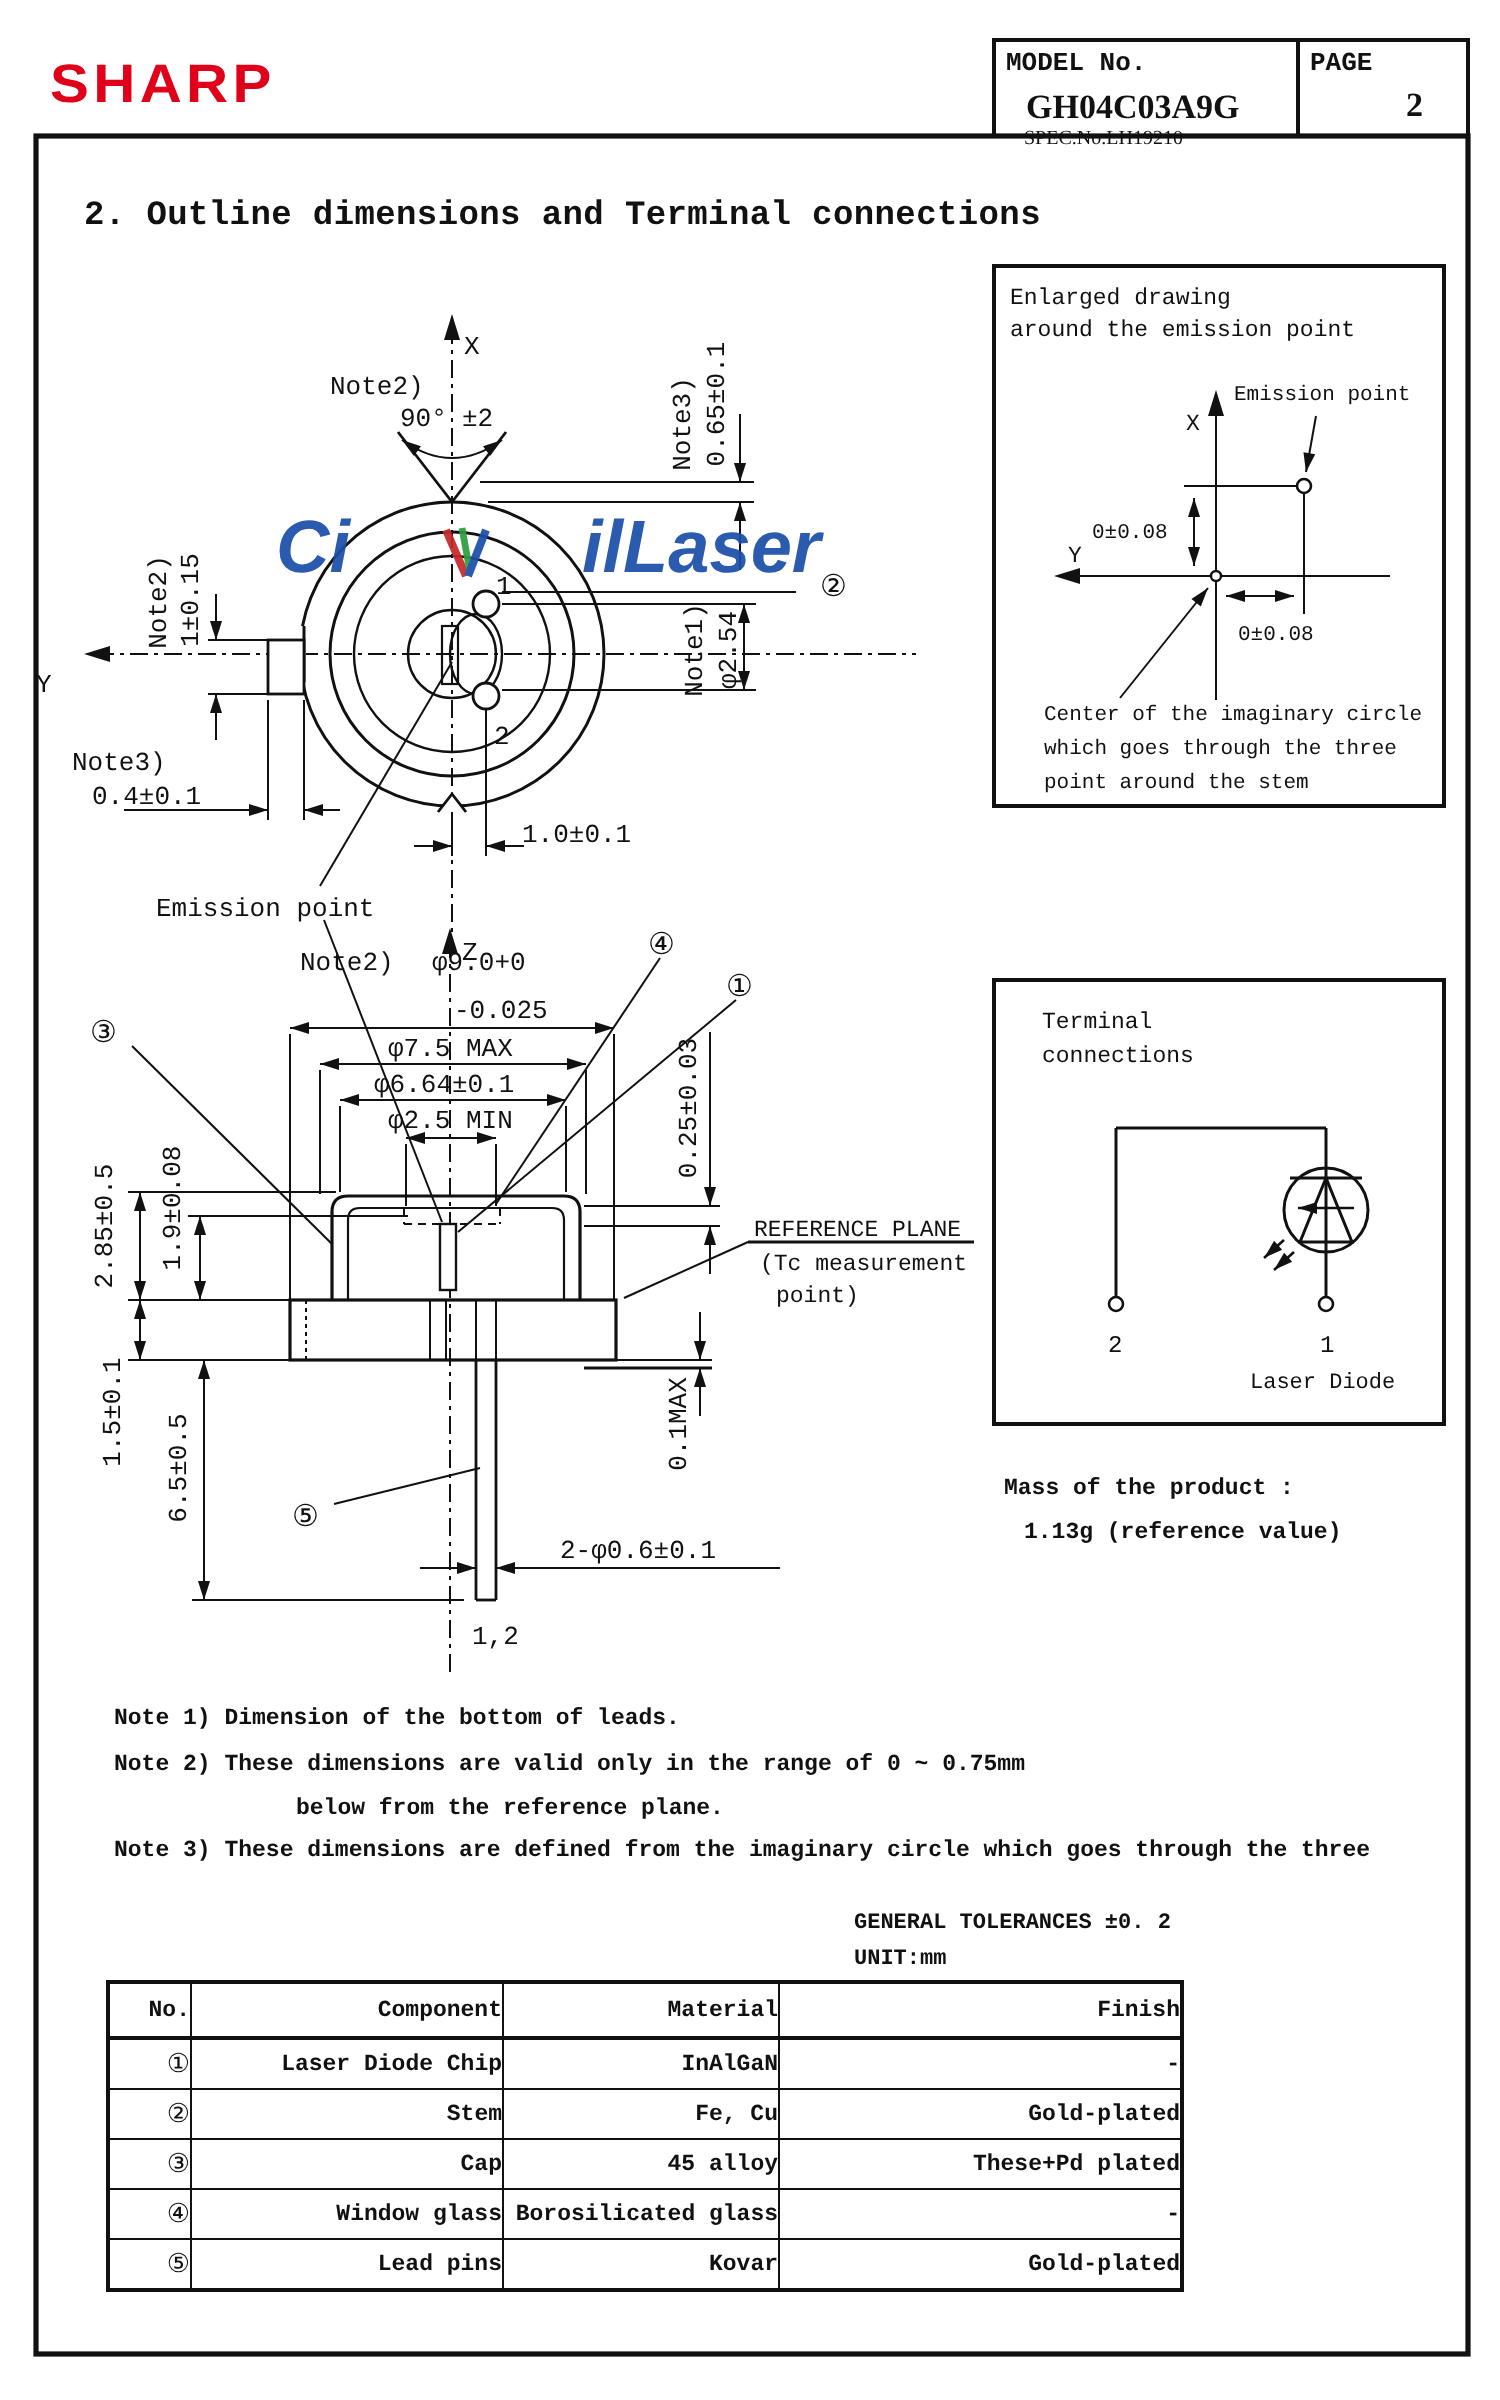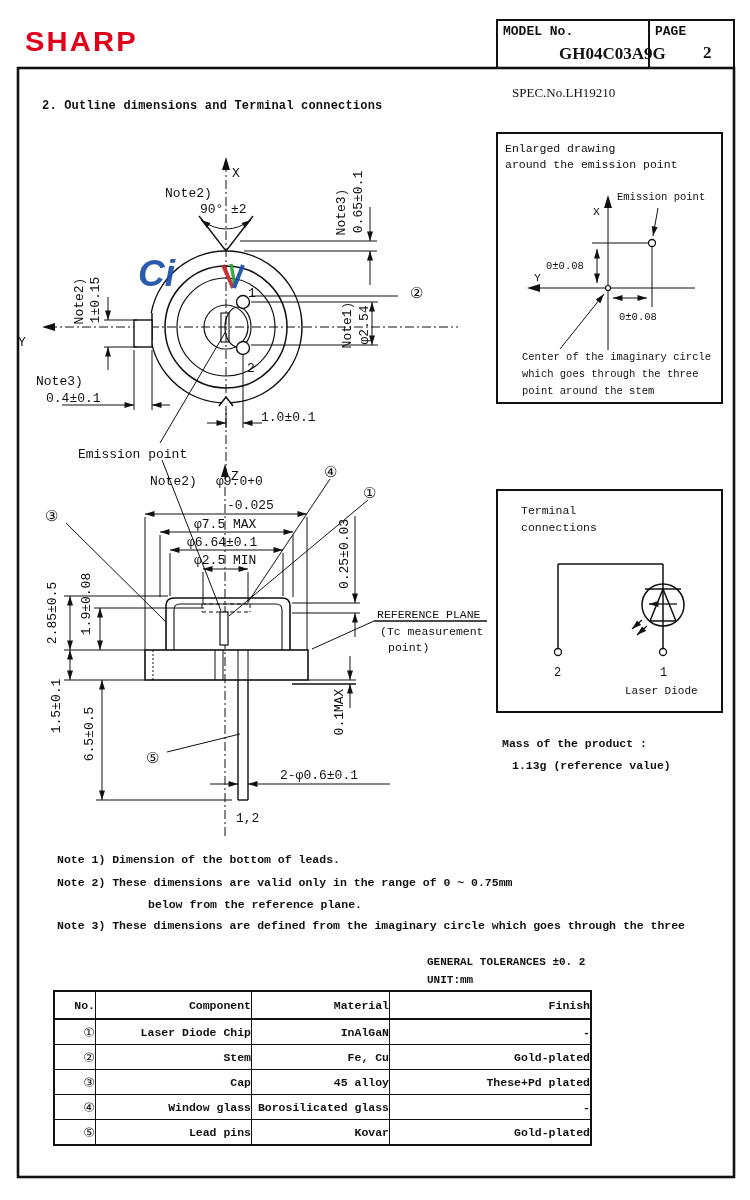--- a/index.html
+++ b/index.html
@@ -6,21 +6,21 @@
   .page{position:relative;width:750px;height:1200px;background:#ffffff;overflow:hidden;
         font-family:"Liberation Mono",monospace;color:#111;}
   .abs{position:absolute;white-space:pre;}
   svg{position:absolute;top:0;left:0;}
   svg text{font-family:"Liberation Mono",monospace;fill:#111;}
   .logo{position:absolute;left:25px;top:27px;font-family:"Liberation Sans",sans-serif;
         font-weight:bold;font-size:27px;letter-spacing:2px;transform:scale(1.08,1);
         transform-origin:left top;}
   .hdr-label{font-family:Liberation Mono, monospace;font-weight:bold;font-size:13px;}
   .hdr-serif{font-family:"Liberation Serif",serif;font-weight:bold;}
-  .title-line{font-size:12px;font-weight:bold;letter-spacing:0.2px;}
+  .title-line{font-size:17px;font-weight:bold;letter-spacing:0.2px;}
   .note-line{font-size:11.5px;font-weight:bold;}
   .tol-line{font-size:11px;font-weight:bold;}
   .watermark{position:absolute;left:138px;top:255px;display:flex;align-items:flex-end;
              font-family:"Liberation Sans",sans-serif;font-style:italic;font-weight:bold;
              font-size:37px;opacity:0.93;line-height:1;}
   .wm-txt{letter-spacing:0px;}
   table.parts{position:absolute;left:53px;top:990px;border-collapse:collapse;
               font-size:11.5px;font-weight:bold;table-layout:fixed;}
   table.parts td,table.parts th{border:1.2px solid #111;text-align:right;padding:0;
               overflow:hidden;}
@@ -284,34 +284,35 @@
 
   <g font-size="11.5" font-weight="bold">
     <text x="502" y="747">Mass of the product :</text>
     <text x="512" y="769">1.13g (reference value)</text>
   </g>
 </svg>
 
 <div class="logo" style="color:#e0001a;">SHARP</div>
 
 <div class="abs hdr-label" style="left:503px;top:24px;">MODEL No.</div>
-<div class="abs hdr-serif" style="left:513px;top:44px;font-size:17px;margin-left:46px;">GH04C03A9G</div>
+<div class="abs hdr-serif" style="left:513px;top:44px;font-size:17px;">GH04C03A9G</div>
 <div class="abs hdr-label" style="left:655px;top:24px;">PAGE</div>
 <div class="abs hdr-serif" style="left:703px;top:43px;font-size:17px;">2</div>
-<div class="abs hdr-serif" style="left:512px;top:85px;font-size:13px;font-weight:normal;">SPEC.No.LH19210</div>
+<div class="abs hdr-serif" style="left:512px;top:64px;font-size:10px;font-weight:normal;">SPEC.No.LH19210</div>
 
 <div class="abs title-line" style="left:42px;top:99px;">2. Outline dimensions and Terminal connections</div>
 
 <div class="watermark" style="color:#1c4fa8;gap:44px;">
   <span class="wm-txt">Ci</span>
   <svg width="30" height="30" viewBox="0 0 30 30" style="position:static;margin:0 -1px 1px -1px;">
     <line x1="5" y1="4" x2="15" y2="27" stroke="#c62828" stroke-width="4"></line>
     <line x1="13" y1="3" x2="17" y2="25" stroke="#2e9e3f" stroke-width="3.4"></line>
     <line x1="25" y1="4" x2="16" y2="27" stroke="#1c4fa8" stroke-width="4"></line>
   </svg>
+  <span class="wm-txt">ilLaser</span>
 </div>
 
 <div class="abs note-line" style="left:57px;top:853px;">Note 1) Dimension of the bottom of leads.</div>
 <div class="abs note-line" style="left:57px;top:876px;">Note 2) These dimensions are valid only in the range of 0 ~ 0.75mm</div>
 <div class="abs note-line" style="left:122px;top:898px;padding-left:26px;">below from the reference plane.</div>
 <div class="abs note-line" style="left:57px;top:919px;">Note 3) These dimensions are defined from the imaginary circle which goes through the three</div>
 <div class="abs tol-line" style="left:427px;top:956px;">GENERAL TOLERANCES ±0. 2</div>
 <div class="abs tol-line" style="left:427px;top:974px;">UNIT:mm</div>
 
 <table class="parts">

